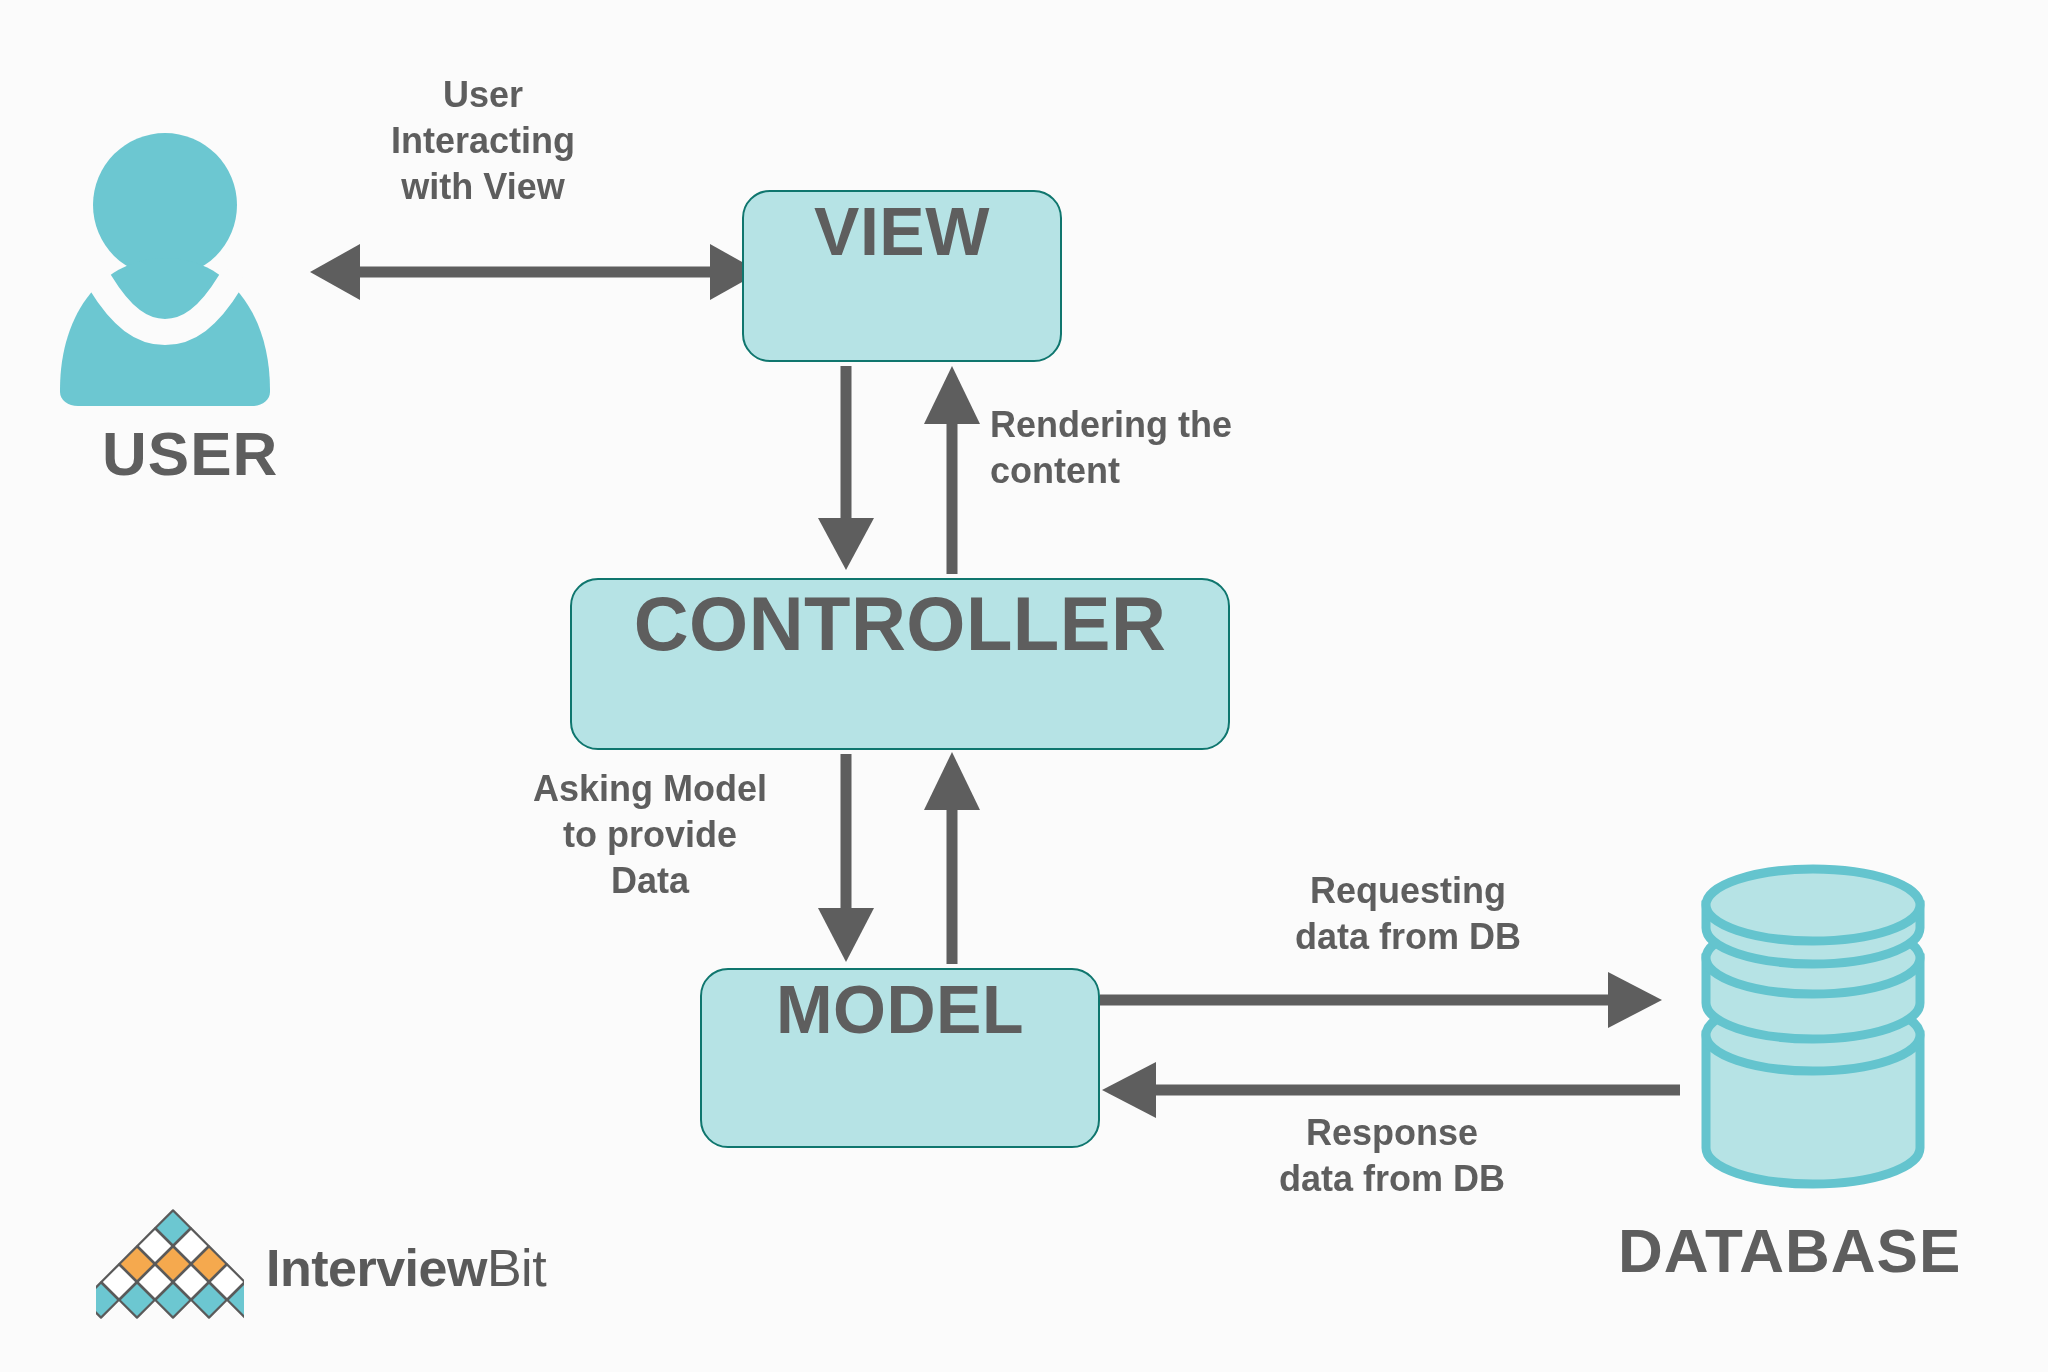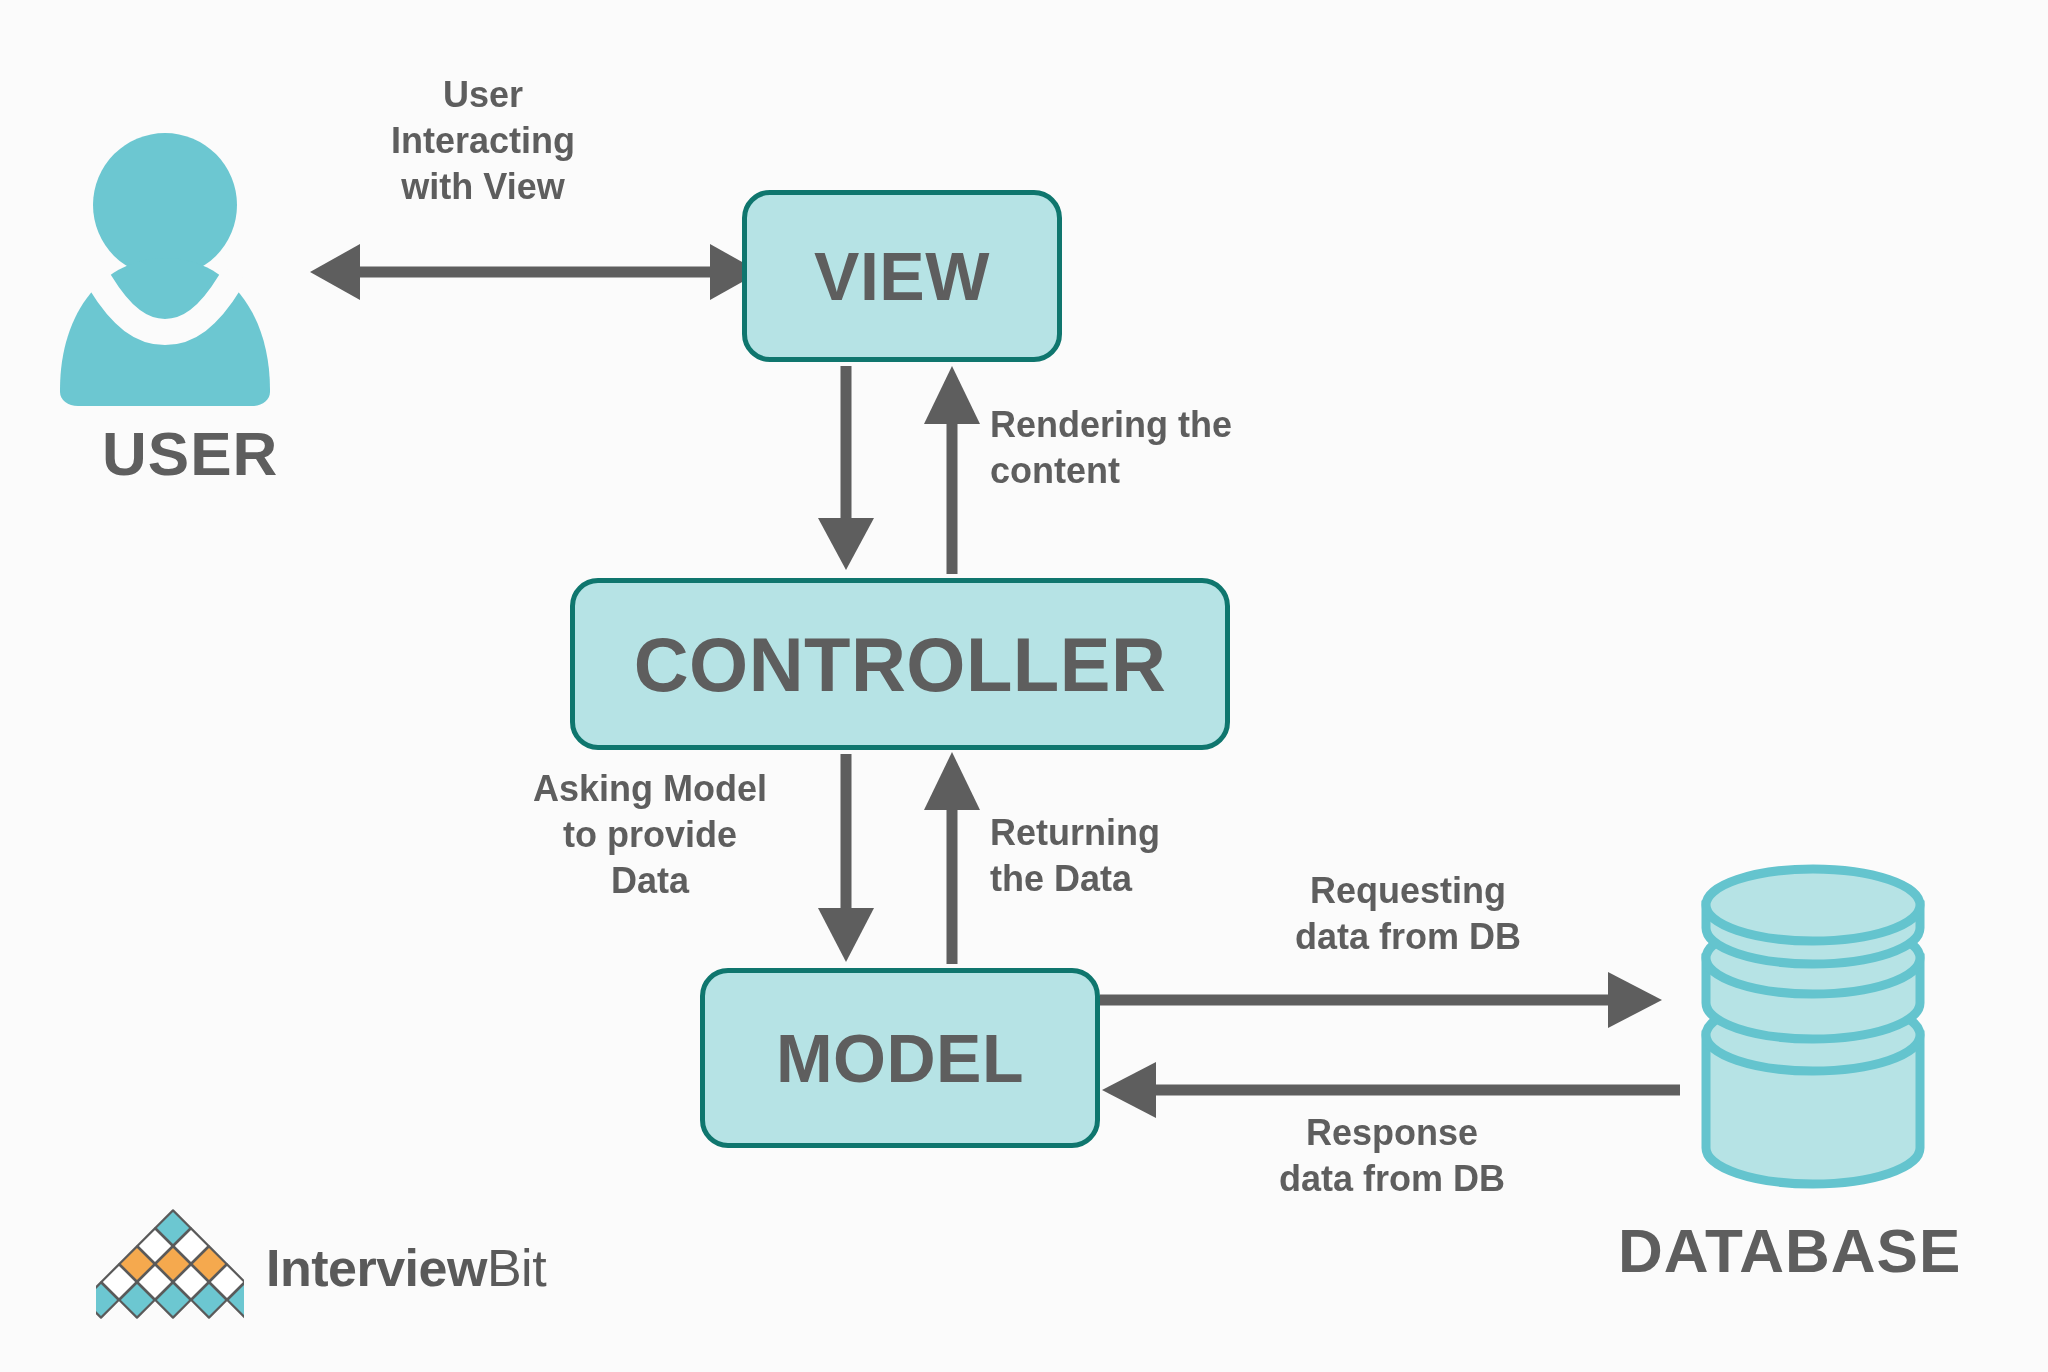--- a/index.html
+++ b/index.html
@@ -15,24 +15,24 @@
     width: 2048px;
     height: 1372px;
     background: #fbfbfb;
     overflow: hidden;
   }
 
   
   .node-box {
     position: absolute;
     background: #b6e3e5;
-    border: 5px solid #0f766e;
+    border: 2px solid #0f766e;
     border-radius: 28px;
     display: flex;
-    align-items: center;
+    align-items: flex-start;
     justify-content: center;
     box-sizing: border-box;
   }
   .node-label {
     color: #5e5e5e;
     font-weight: bold;
     letter-spacing: 0.5px;
     white-space: nowrap;
   }
   #box-view       { left: 742px; top: 190px;  width: 320px; height: 172px; }
@@ -193,22 +193,20 @@
 with View</div>
 
 
   <div class="caption cap-left" id="cap-rendering">Rendering the
 content</div>
 
   <div class="caption cap-center" id="cap-asking">Asking Model
 to provide
 Data</div>
 
-  <div class="caption cap-left" id="cap-returning">Returning
-the Data</div>
 
   <div class="caption cap-center" id="cap-requesting">Requesting
 data from DB</div>
 
   <div class="caption cap-center" id="cap-response">Response
 data from DB</div>
 
   <div id="logo">
     <svg id="logo-mark" viewBox="0 0 148 118">
       <g stroke="#5a5a5a" stroke-width="2.2" stroke-linejoin="round">

